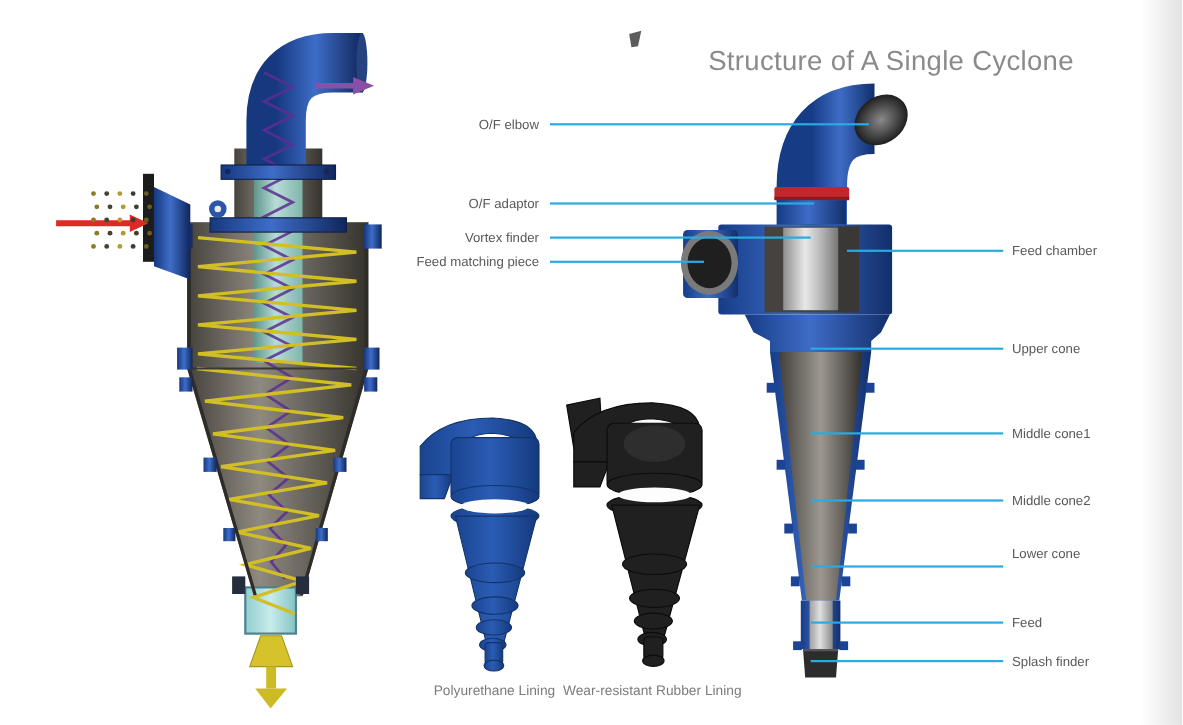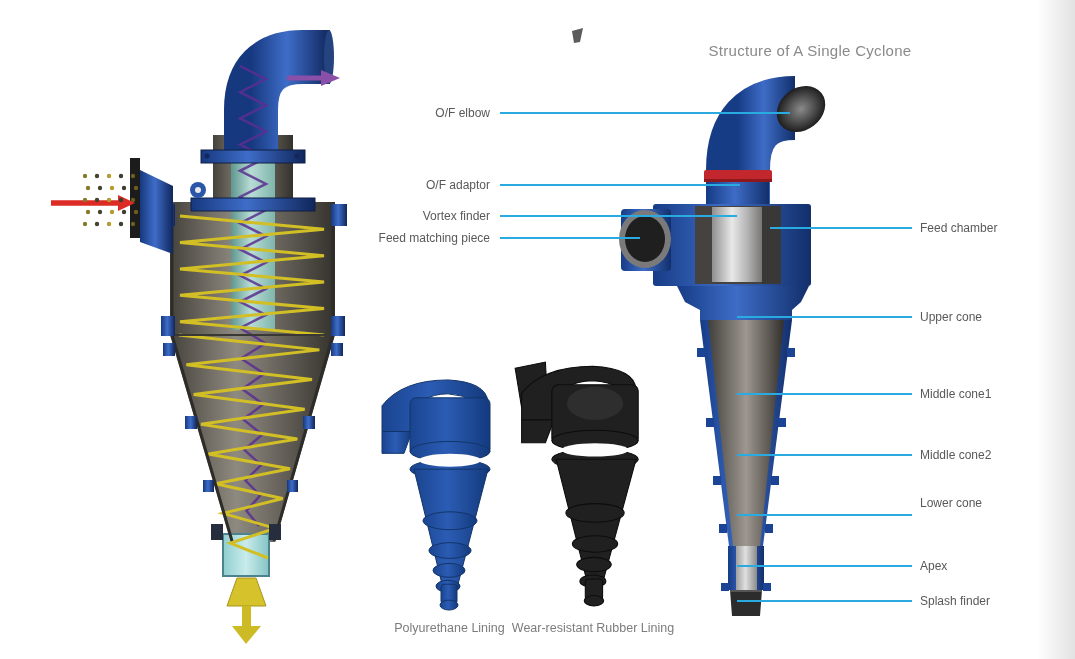--- a/index.html
+++ b/index.html
@@ -1,19 +1,19 @@
 <!DOCTYPE html>
 <html style="--leader: #29abe2; --label: #595959; --title: #8a8a8a; --caption: #7c7c7c;"><head>
 <meta charset="utf-8">
 <style>
   html,body{margin:0;padding:0;background:#fff;}
   .page{position:relative;width:1075px;height:659px;background:#ffffff;overflow:hidden;
         font-family:"Liberation Sans", sans-serif;}
   .title{position:absolute;left:600px;top:42px;width:420px;text-align:center;
-         font-size:15px;letter-spacing:.3px;color:var(--title,#8a8a8a);}
+         font-size:25px;letter-spacing:.3px;color:var(--title,#8a8a8a);}
   .lbl{position:absolute;font-size:12px;line-height:14px;color:var(--label,#595959);white-space:nowrap;}
   .lbl-left{width:140px;left:350px;text-align:right;}
   .lbl-right{left:920px;text-align:center;}
   .line{position:absolute;height:2px;background:var(--leader,#29abe2);}
   .caption{position:absolute;font-size:12.5px;color:var(--caption,#7c7c7c);text-align:center;white-space:nowrap;}
   .fade{position:absolute;right:0;top:0;width:38px;height:659px;
         background:linear-gradient(90deg,rgba(0,0,0,0),rgba(0,0,0,0.115));pointer-events:none;}
   svg{position:absolute;overflow:visible;}
 </style>
 </head>
@@ -278,19 +278,19 @@
   <div class="line" style="left:737px;top:393px;width:175px;"></div>
   <div class="lbl lbl-right" style="top:387px;">Middle cone1</div>
 
   <div class="line" style="left:737px;top:454px;width:175px;"></div>
   <div class="lbl lbl-right" style="top:448px;">Middle cone2</div>
 
   <div class="line" style="left:737px;top:514px;width:175px;"></div>
   <div class="lbl lbl-right" style="top:496px;">Lower cone</div>
 
   <div class="line" style="left:737px;top:565px;width:175px;"></div>
-  <div class="lbl lbl-right" style="top:559px;">Apex</div>
+  <div class="lbl lbl-right" style="top:559px;">Feed</div>
 
   <div class="line" style="left:737px;top:600px;width:175px;"></div>
   <div class="lbl lbl-right" style="top:594px;">Splash finder</div>
 
   <div class="fade"></div>
 </div>
 
 </body></html>

